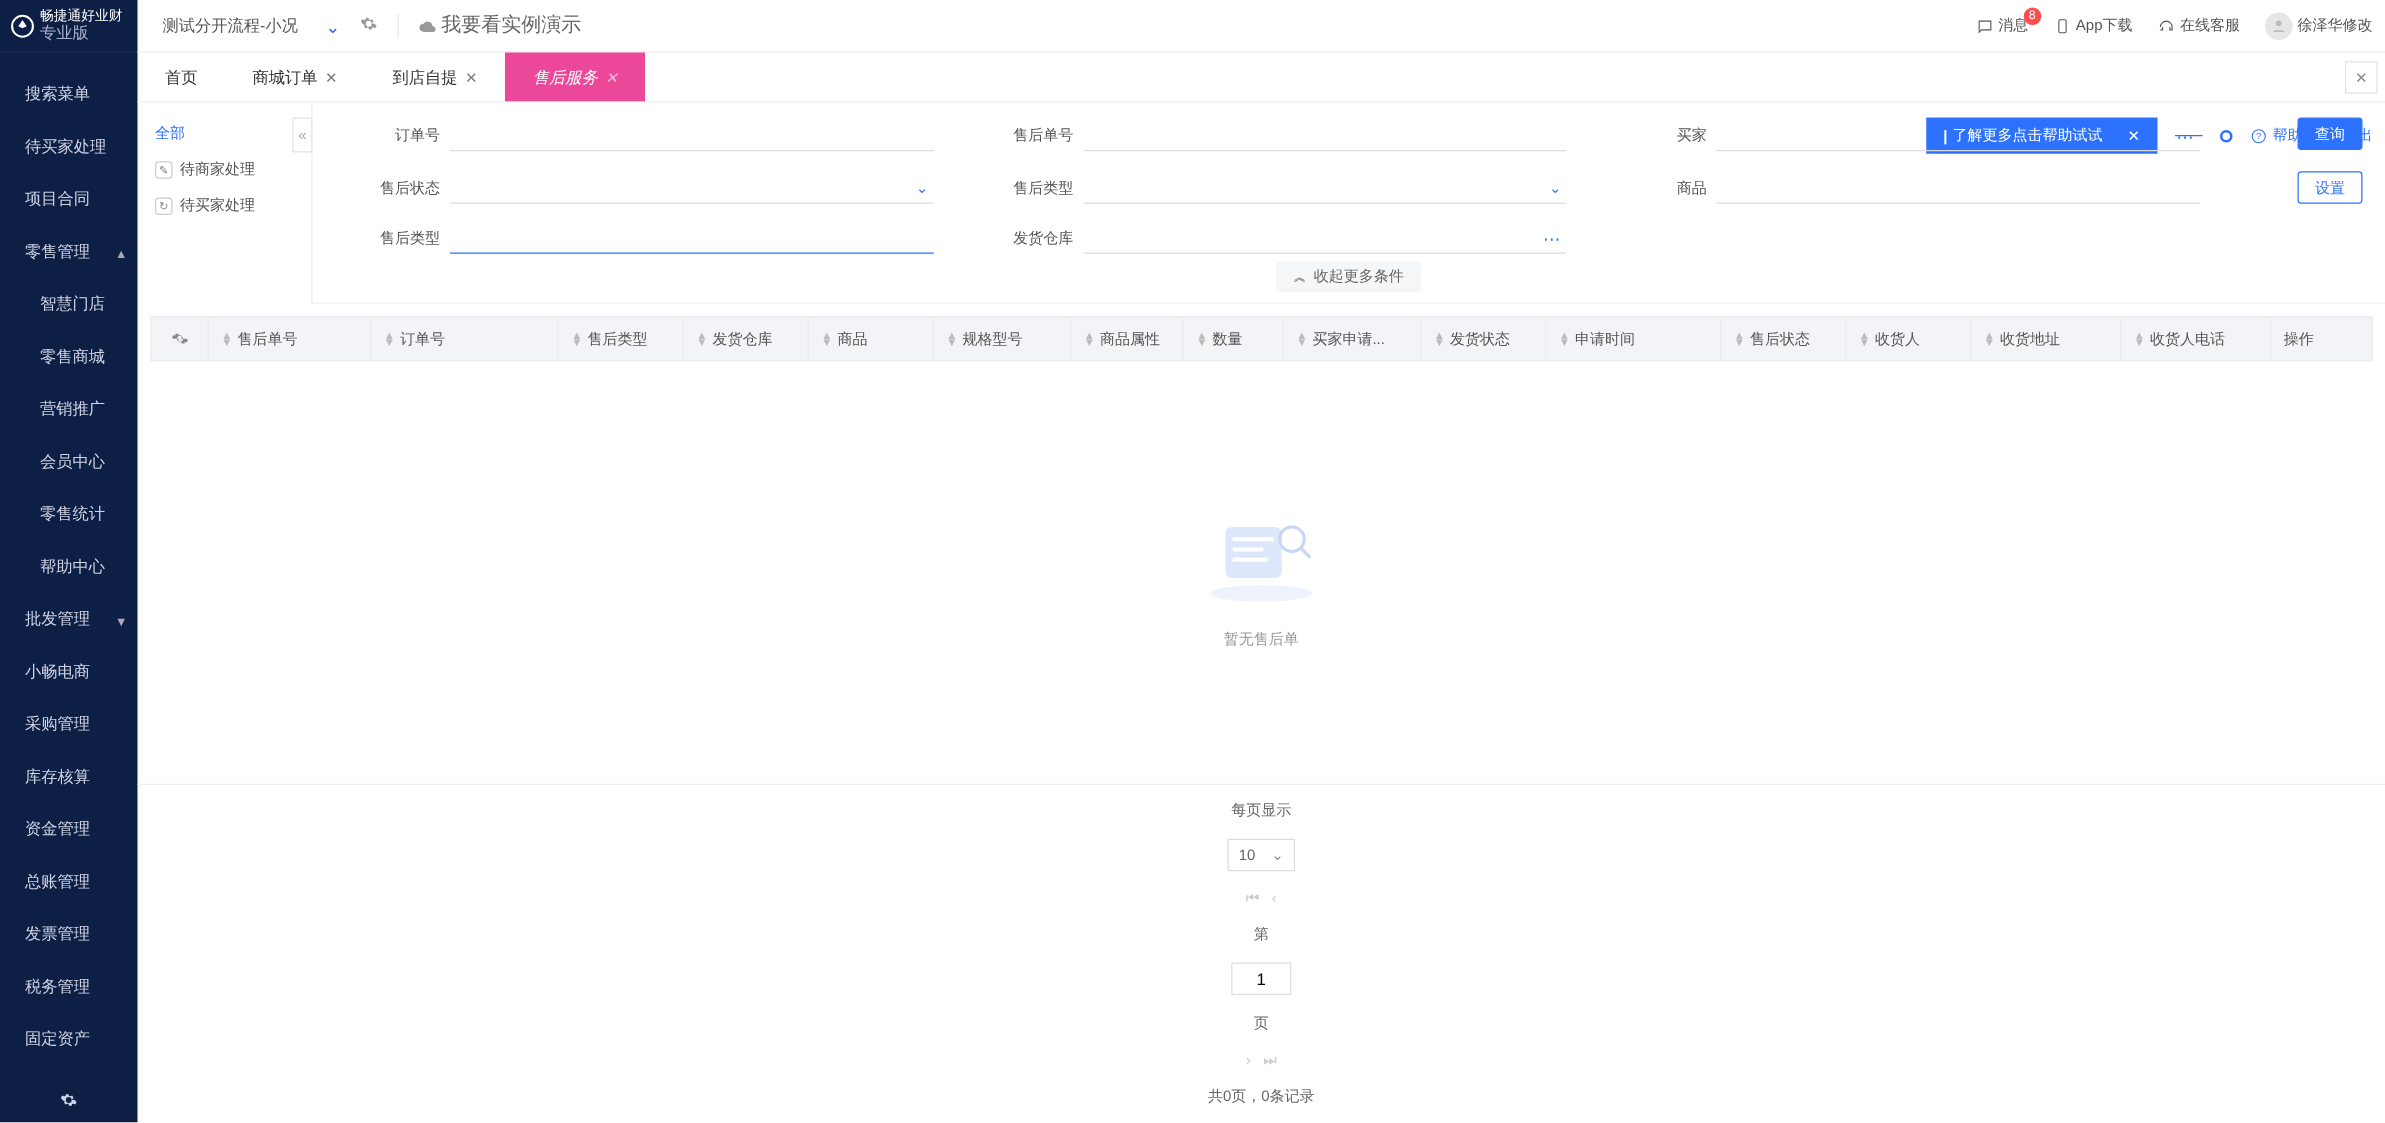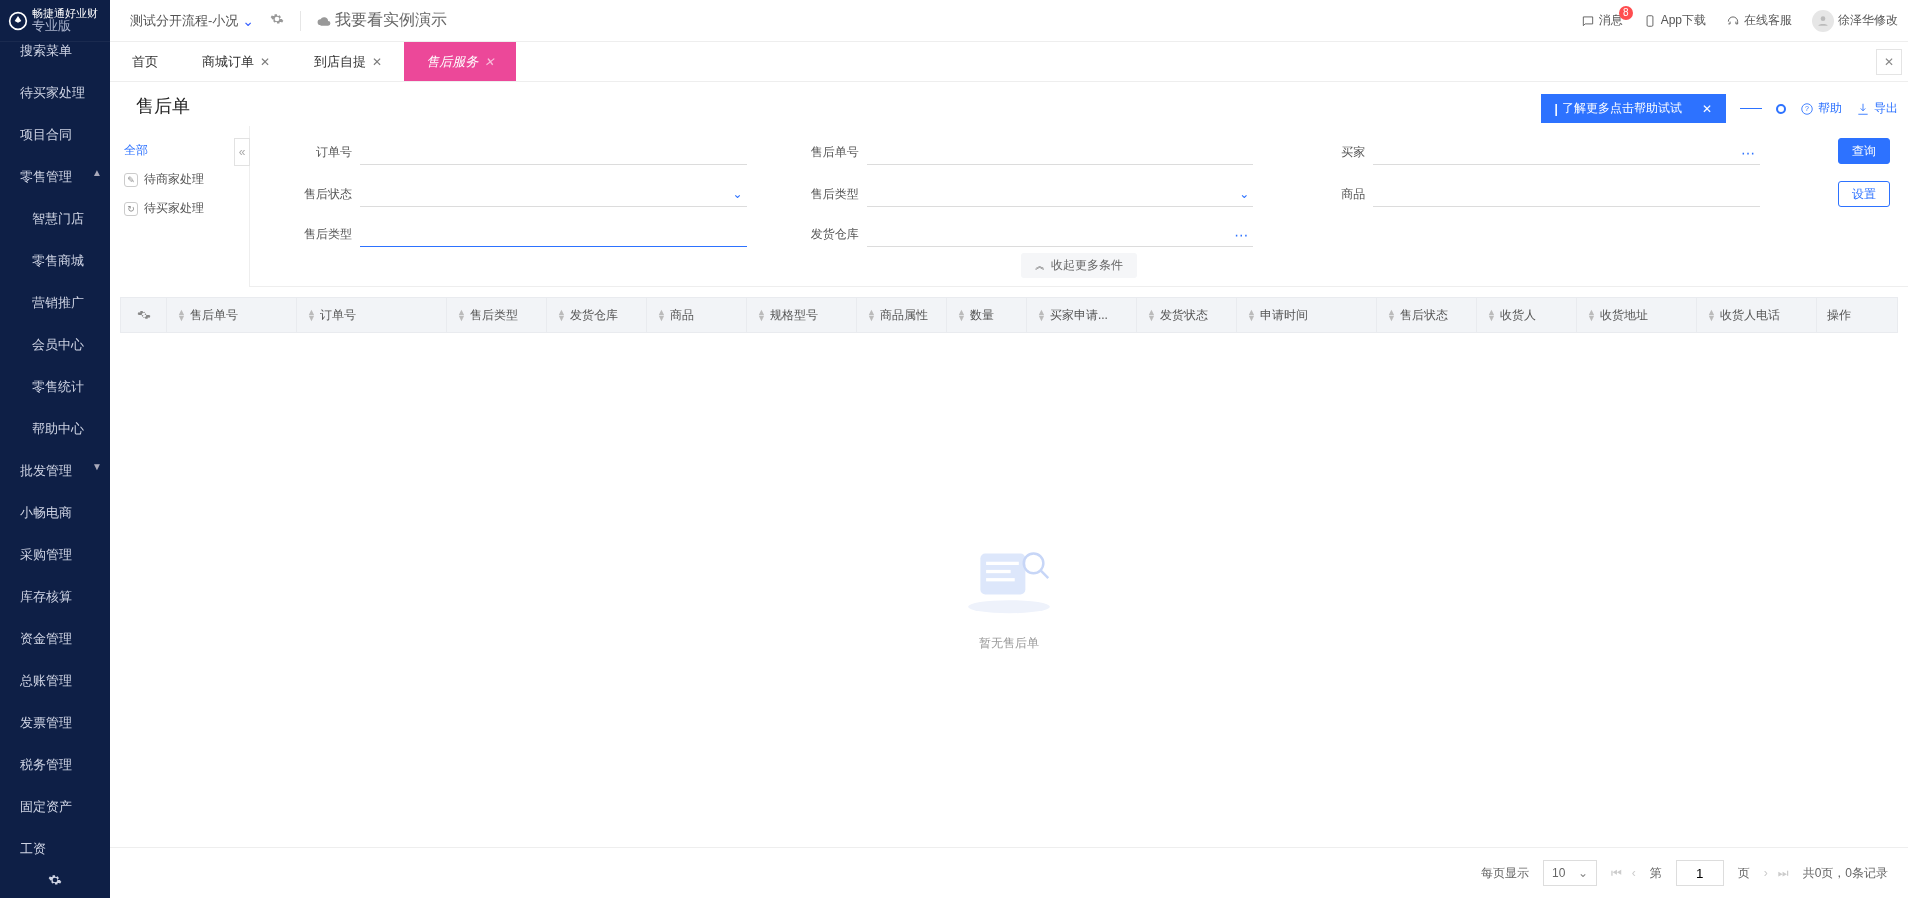--- a/index.html
+++ b/index.html
@@ -33,21 +33,21 @@
   border-bottom: 1px solid rgba(255,255,255,0.05);
   gap: 4px;
 }
 .logo-svg { width: 20px; height: 20px; flex-shrink: 0; }
 .logo-text { display: flex; flex-direction: column; line-height: 1.05; font-size: 11px; }
 .logo-sub { font-size: 13px; color: #a9b2cc; }
 .side-menu { flex: 1; overflow-y: auto; }
 .side-item {
   height: 42px;
   display: flex;
-  align-items: flex-start;
+  align-items: flex-end;
   padding: 0 8px 0 20px;
   font-size: 13px;
   color: #cfd4e4;
   cursor: pointer;
   justify-content: space-between;
 }
 .side-item.sub { padding-left: 32px; color: #cfd4e4; }
 .side-item .caret { font-size: 10px; color: #aab; transform: translateY(-1px); }
 .side-footer {
   height: 36px;
@@ -63,21 +63,21 @@
 
 .topbar {
   height: 42px;
   display: flex;
   align-items: center;
   border-bottom: 1px solid #eee;
   padding: 0 10px 0 20px;
   gap: 16px;
   color: #555;
 }
-.top-flow { display: flex; align-items: center; gap: 4px; cursor: pointer; font-size: 13px; }
+.top-flow { display: flex; align-items: center; gap: 22px; cursor: pointer; font-size: 13px; }
 .top-flow .chev { color: #3b63ff; font-size: 14px; }
 .gear { color: #888; cursor: pointer; }
 .divider-v { width: 1px; height: 20px; background: #e6e6e6; }
 .demo-link { display: flex; align-items: center; gap: 4px; color: #666; cursor: pointer; font-size: 16px; }
 .top-spacer { flex: 1; }
 .top-actions { display: flex; align-items: center; gap: 20px; font-size: 12px; color: #555; }
 .top-action { display: flex; align-items: center; gap: 4px; cursor: pointer; position: relative; }
 .badge {
   position: absolute; top: -6px; right: -10px;
   background: #ff4d4f; color: #fff;
@@ -206,21 +206,21 @@
 .empty-state {
   flex: 1; display: flex; flex-direction: column; align-items: center; justify-content: center;
   color: #999; gap: 16px;
 }
 .empty-illus { width: 120px; height: 90px; }
 
 
 .pager {
   border-top: 1px solid #eee; padding: 12px 20px;
   display: flex; align-items: center; justify-content: flex-end;
-  gap: 14px; font-size: 12px; color: #666;
+  gap: 14px; font-size: 12px; color: #666; flex-direction: column;
 }
 .pg-select {
   width: 54px; height: 26px; border: 1px solid #ddd; display: inline-flex;
   align-items: center; justify-content: space-between; padding: 0 8px; cursor: pointer;
 }
 .pg-input { width: 48px; height: 26px; border: 1px solid #ddd; text-align: center; }
 .pg-nav { display: flex; align-items: center; gap: 10px; color: #ccc; }
 .pg-nav span { cursor: pointer; }
 
 .icon-svg { width: 14px; height: 14px; }
@@ -367,23 +367,20 @@
         <div class="tab active">
           <span>售后服务</span>
           <span class="close">✕</span>
         </div>
         <div class="tabs-right">
         <div class="tab-close-all">✕</div>
       </div>
     </div>
 
     <div class="page">
-      <div class="page-header">
-        <span>售后单</span>
-      </div>
 
       <div class="tooltip-strip">
         <div class="help-toast">
           <span style="display:flex;align-items:center;gap:4px;">
               <span style="font-weight:bold">|</span>
               <span>了解更多点击帮助试试</span>
             </span>
           <span class="x">✕</span>
         </div>
         <div class="line-thru"></div>

